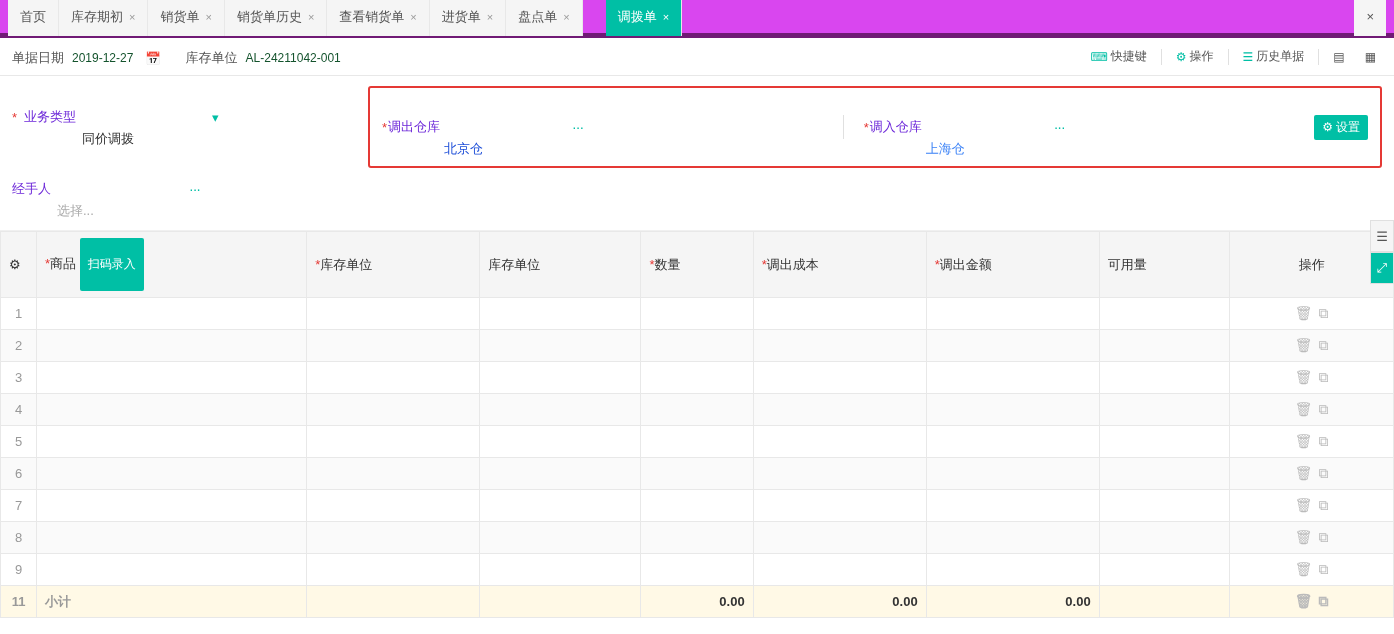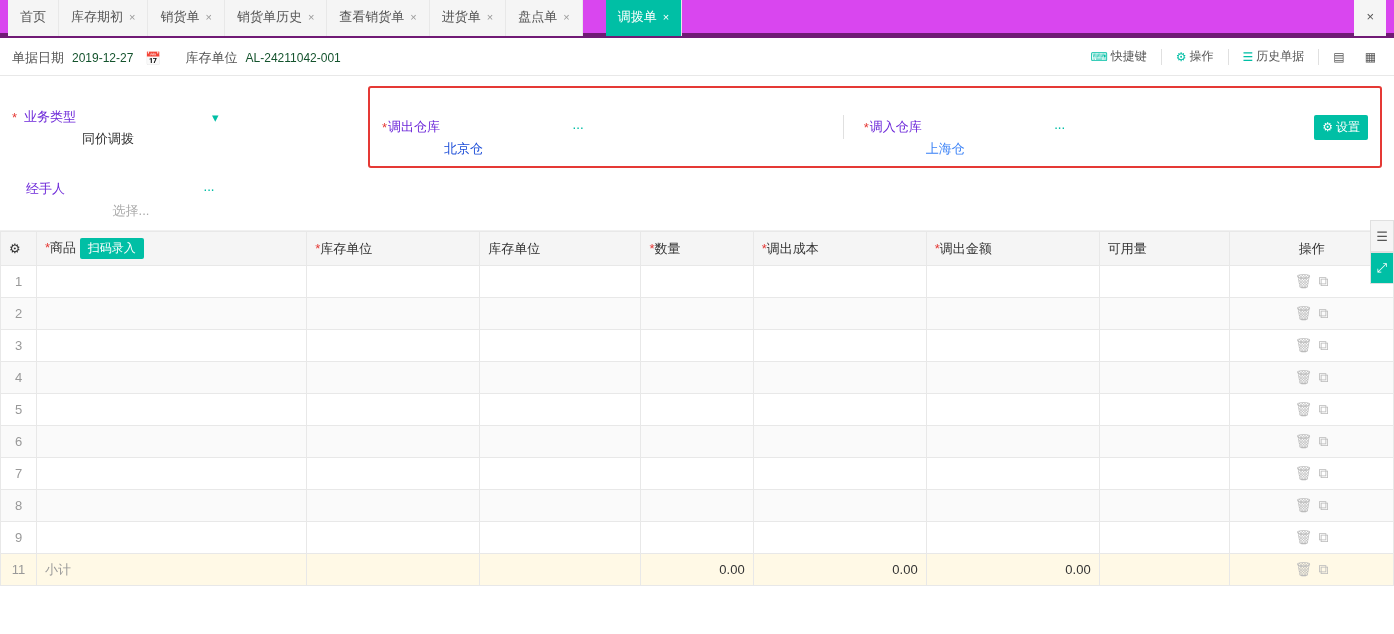--- a/index.html
+++ b/index.html
@@ -87,25 +87,25 @@
       background: #f5f5f5; border: 1px solid #e8e8e8;
       padding: 6px 8px; text-align: left; font-weight: normal; color: #333;
       white-space: nowrap;
     }
     .main-table td {
       border: 1px solid #e8e8e8; padding: 4px 8px;
       height: 32px; color: #333;
     }
     .main-table tr:nth-child(even) td { background: #fafafa; }
     .main-table .row-num { text-align: center; color: #999; width: 36px; }
-    .main-table .subtotal-row td { background: #fff9e6 !important; font-weight: normal; }
+    .main-table .subtotal-row td { background: #fff9e6 !important; font-weight: bold; }
     .req-col { color: #e53935; }
     .scan-btn {
       background: #00bfa5; color: #fff; border: none; border-radius: 2px;
-      padding: 2px 8px; font-size: 12px; cursor: pointer;
+      padding: 18px 8px; font-size: 12px; cursor: pointer;
     }
     .action-icons { display: flex; gap: 6px; justify-content: center; }
     .action-icon { color: #bbb; cursor: pointer; font-size: 14px; }
 
     
     .side-btns {
       position: fixed; right: 0; top: 220px;
       display: flex; flex-direction: column; gap: 0;
     }
     .side-btn {
@@ -193,22 +193,22 @@
 <div class="form-area">
 
   <div class="form-left">
     <div class="form-field">
       <span class="req">*</span>
       <span class="field-label">业务类型</span>
       <span class="field-value">同价调拨</span>
       <span class="field-dropdown">▾</span>
     </div>
     <div class="form-field">
-      <span class="field-label" style="margin-left:14px;">经手人</span>
-      <span class="field-value" style="color:#aaa;text-align:center;">选择...</span>
+      <span class="field-label" style="margin-left:0;">经手人</span>
+      <span class="field-value" style="color:#aaa;">选择...</span>
       <span class="field-more">···</span>
     </div>
   </div>
 
   <div class="form-right">
     <div class="warehouse-block">
       <span class="req">*</span>
       <span class="field-label">调出仓库</span>
       <span class="field-value" style="margin-left:4px; color:#1d4ed8;">北京仓</span>
       <span class="field-more" style="margin-left:8px; color:#00bfa5;">···</span>

